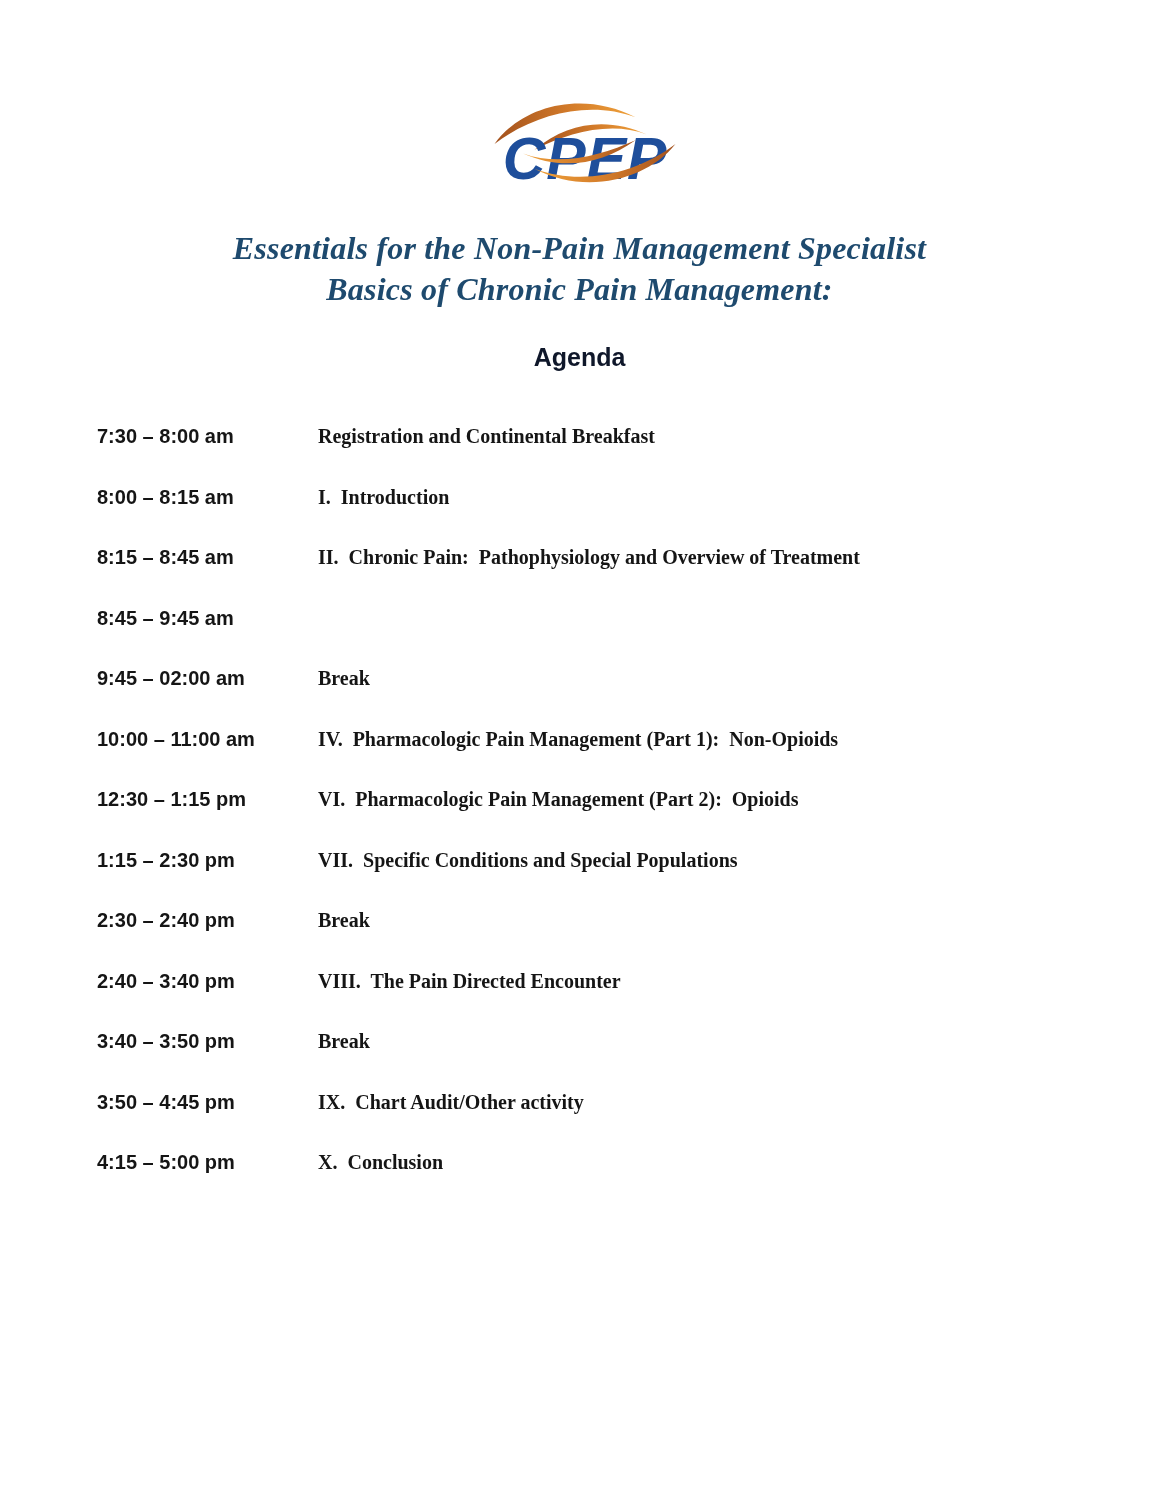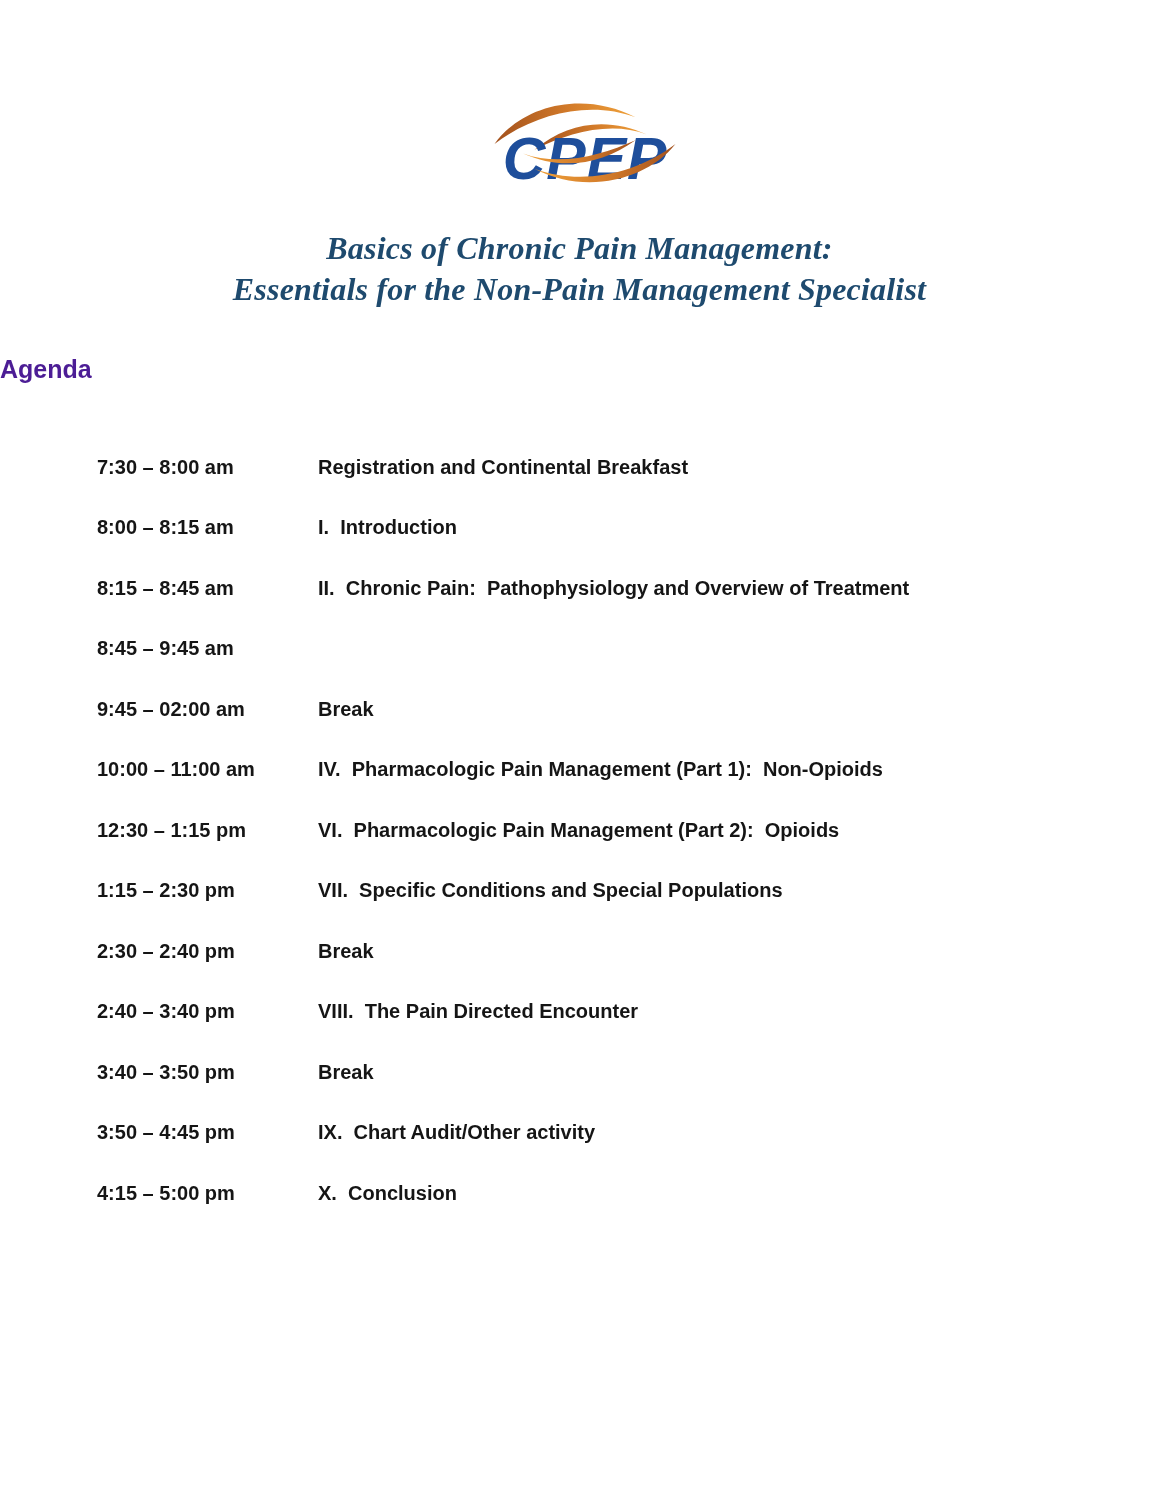--- a/index.html
+++ b/index.html
@@ -30,46 +30,47 @@
     text-align: center;
     font-family: "Liberation Serif", serif;
     font-style: italic;
     font-weight: bold;
     font-size: 32px;
     line-height: 41px;
     color: var(--title-color, #1e4a6e);
     letter-spacing: 0.2px;
   }
   .agenda-heading {
-    margin-top: 45px;
-    text-align: left;
+    margin-top: 33px;
+    text-align: center;
     font-weight: bold;
     font-size: 25px;
-    color: #4c1d95;
+    color: #0f172a;
   }
   .agenda-list {
     margin-top: 53px;
     padding-left: 97px;
     padding-right: 60px;
   }
   .agenda-row {
     display: flex;
-    align-items: center;
+    align-items: flex-start;
     height: 60.5px;
     font-size: 20px;
     font-weight: bold;
     color: #151515;
     white-space: pre;
   }
   .agenda-time {
     flex: 0 0 221px;
     width: 221px;
   }
   .agenda-session {
     flex: 1 1 auto;
+    font-family: Liberation Serif, serif;
   }
 </style>
 </head>
 <body>
 
 <div class="page">
 
   <div class="logo-wrap">
     <svg class="logo-svg" width="200" height="122" viewBox="0 0 210 122">
       <defs>
@@ -93,22 +94,22 @@
       <text x="105" y="99" text-anchor="middle" font-family="Liberation Sans, sans-serif" font-size="62" font-style="italic" font-weight="bold" letter-spacing="1" fill="#1e4e9b">CPEP</text>
 
       <g>
         <path d="M200,62 C170,100 105,116 52,88 C100,106 158,94 200,62 Z" fill="url(#gradBottom)"></path>
         <path d="M158,58 C122,84 80,90 40,72 C78,86 122,74 158,58 Z" fill="url(#gradBottom)"></path>
       </g>
     </svg>
   </div>
 
   <div class="doc-title">
+    <div>Essentials for the Non-Pain Management Specialist</div>
     <div>Basics of Chronic Pain Management:</div>
-    <div>Essentials for the Non-Pain Management Specialist</div>
   </div>
 
   <div class="agenda-heading">Agenda</div>
 
   <div class="agenda-list" id="agenda-list">
     <div class="agenda-row">
       <span class="agenda-time">7:30 – 8:00 am</span>
       <span class="agenda-session">Registration and Continental Breakfast</span>
     </div>
 

